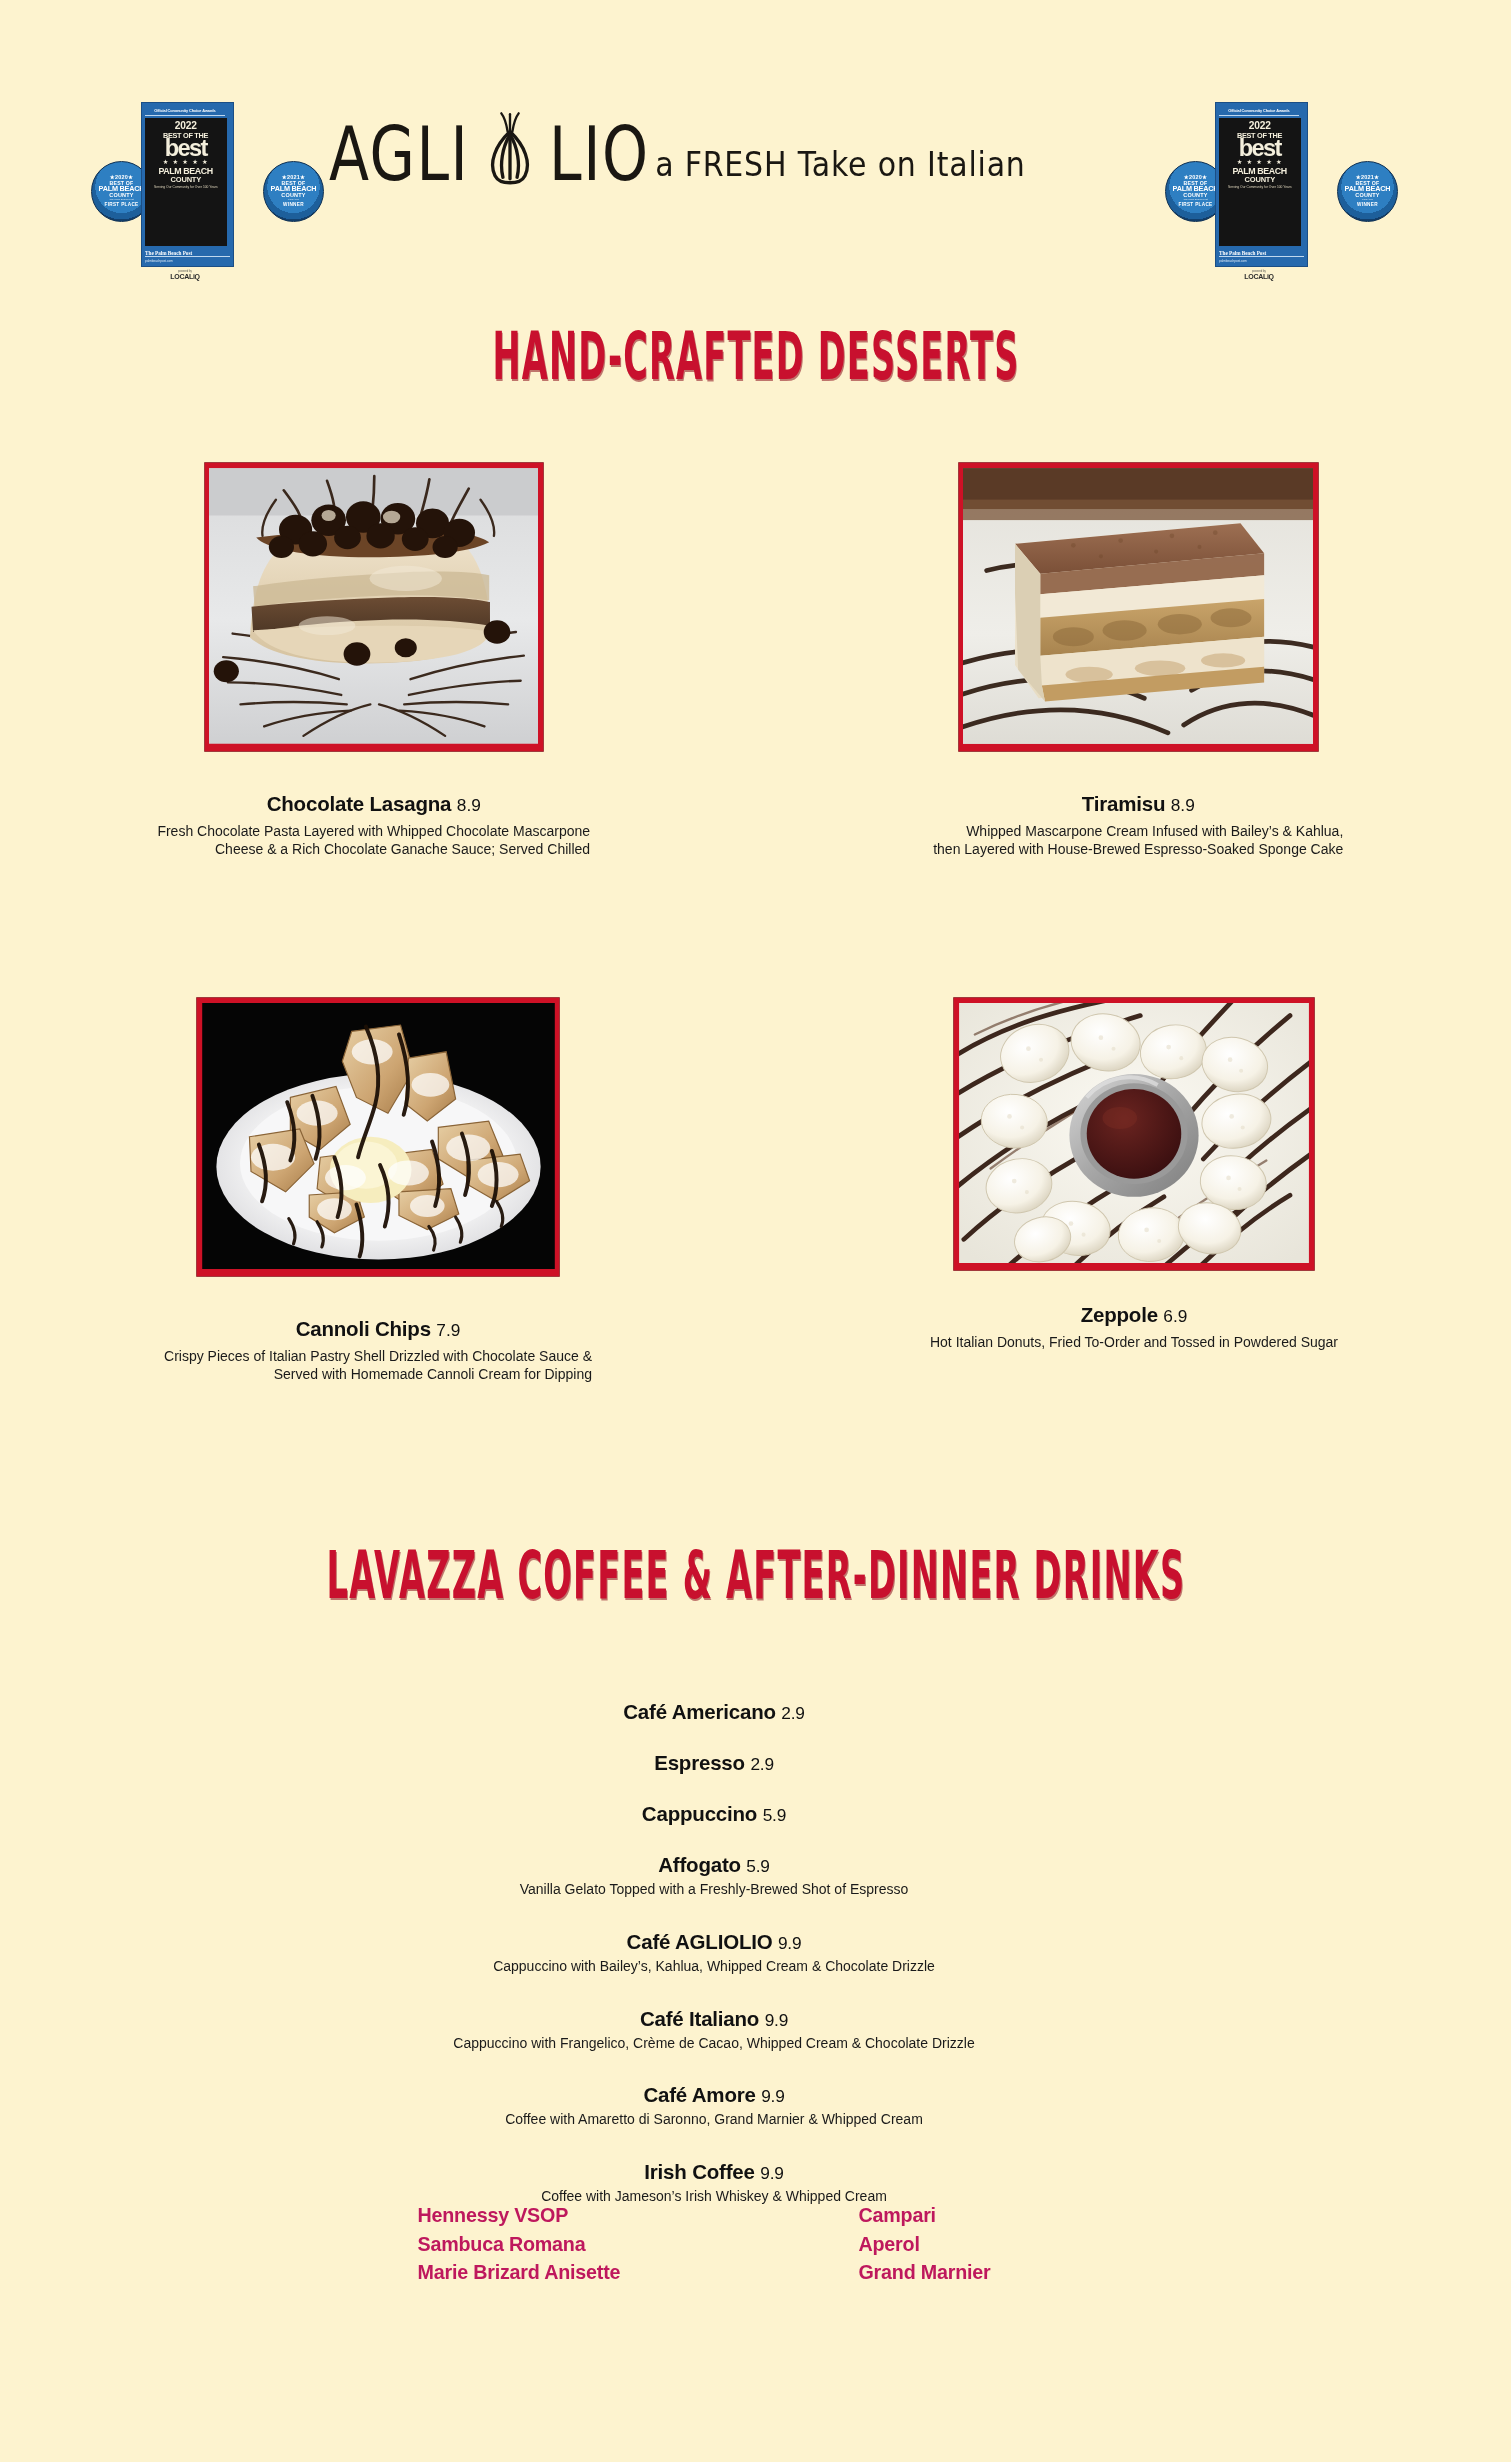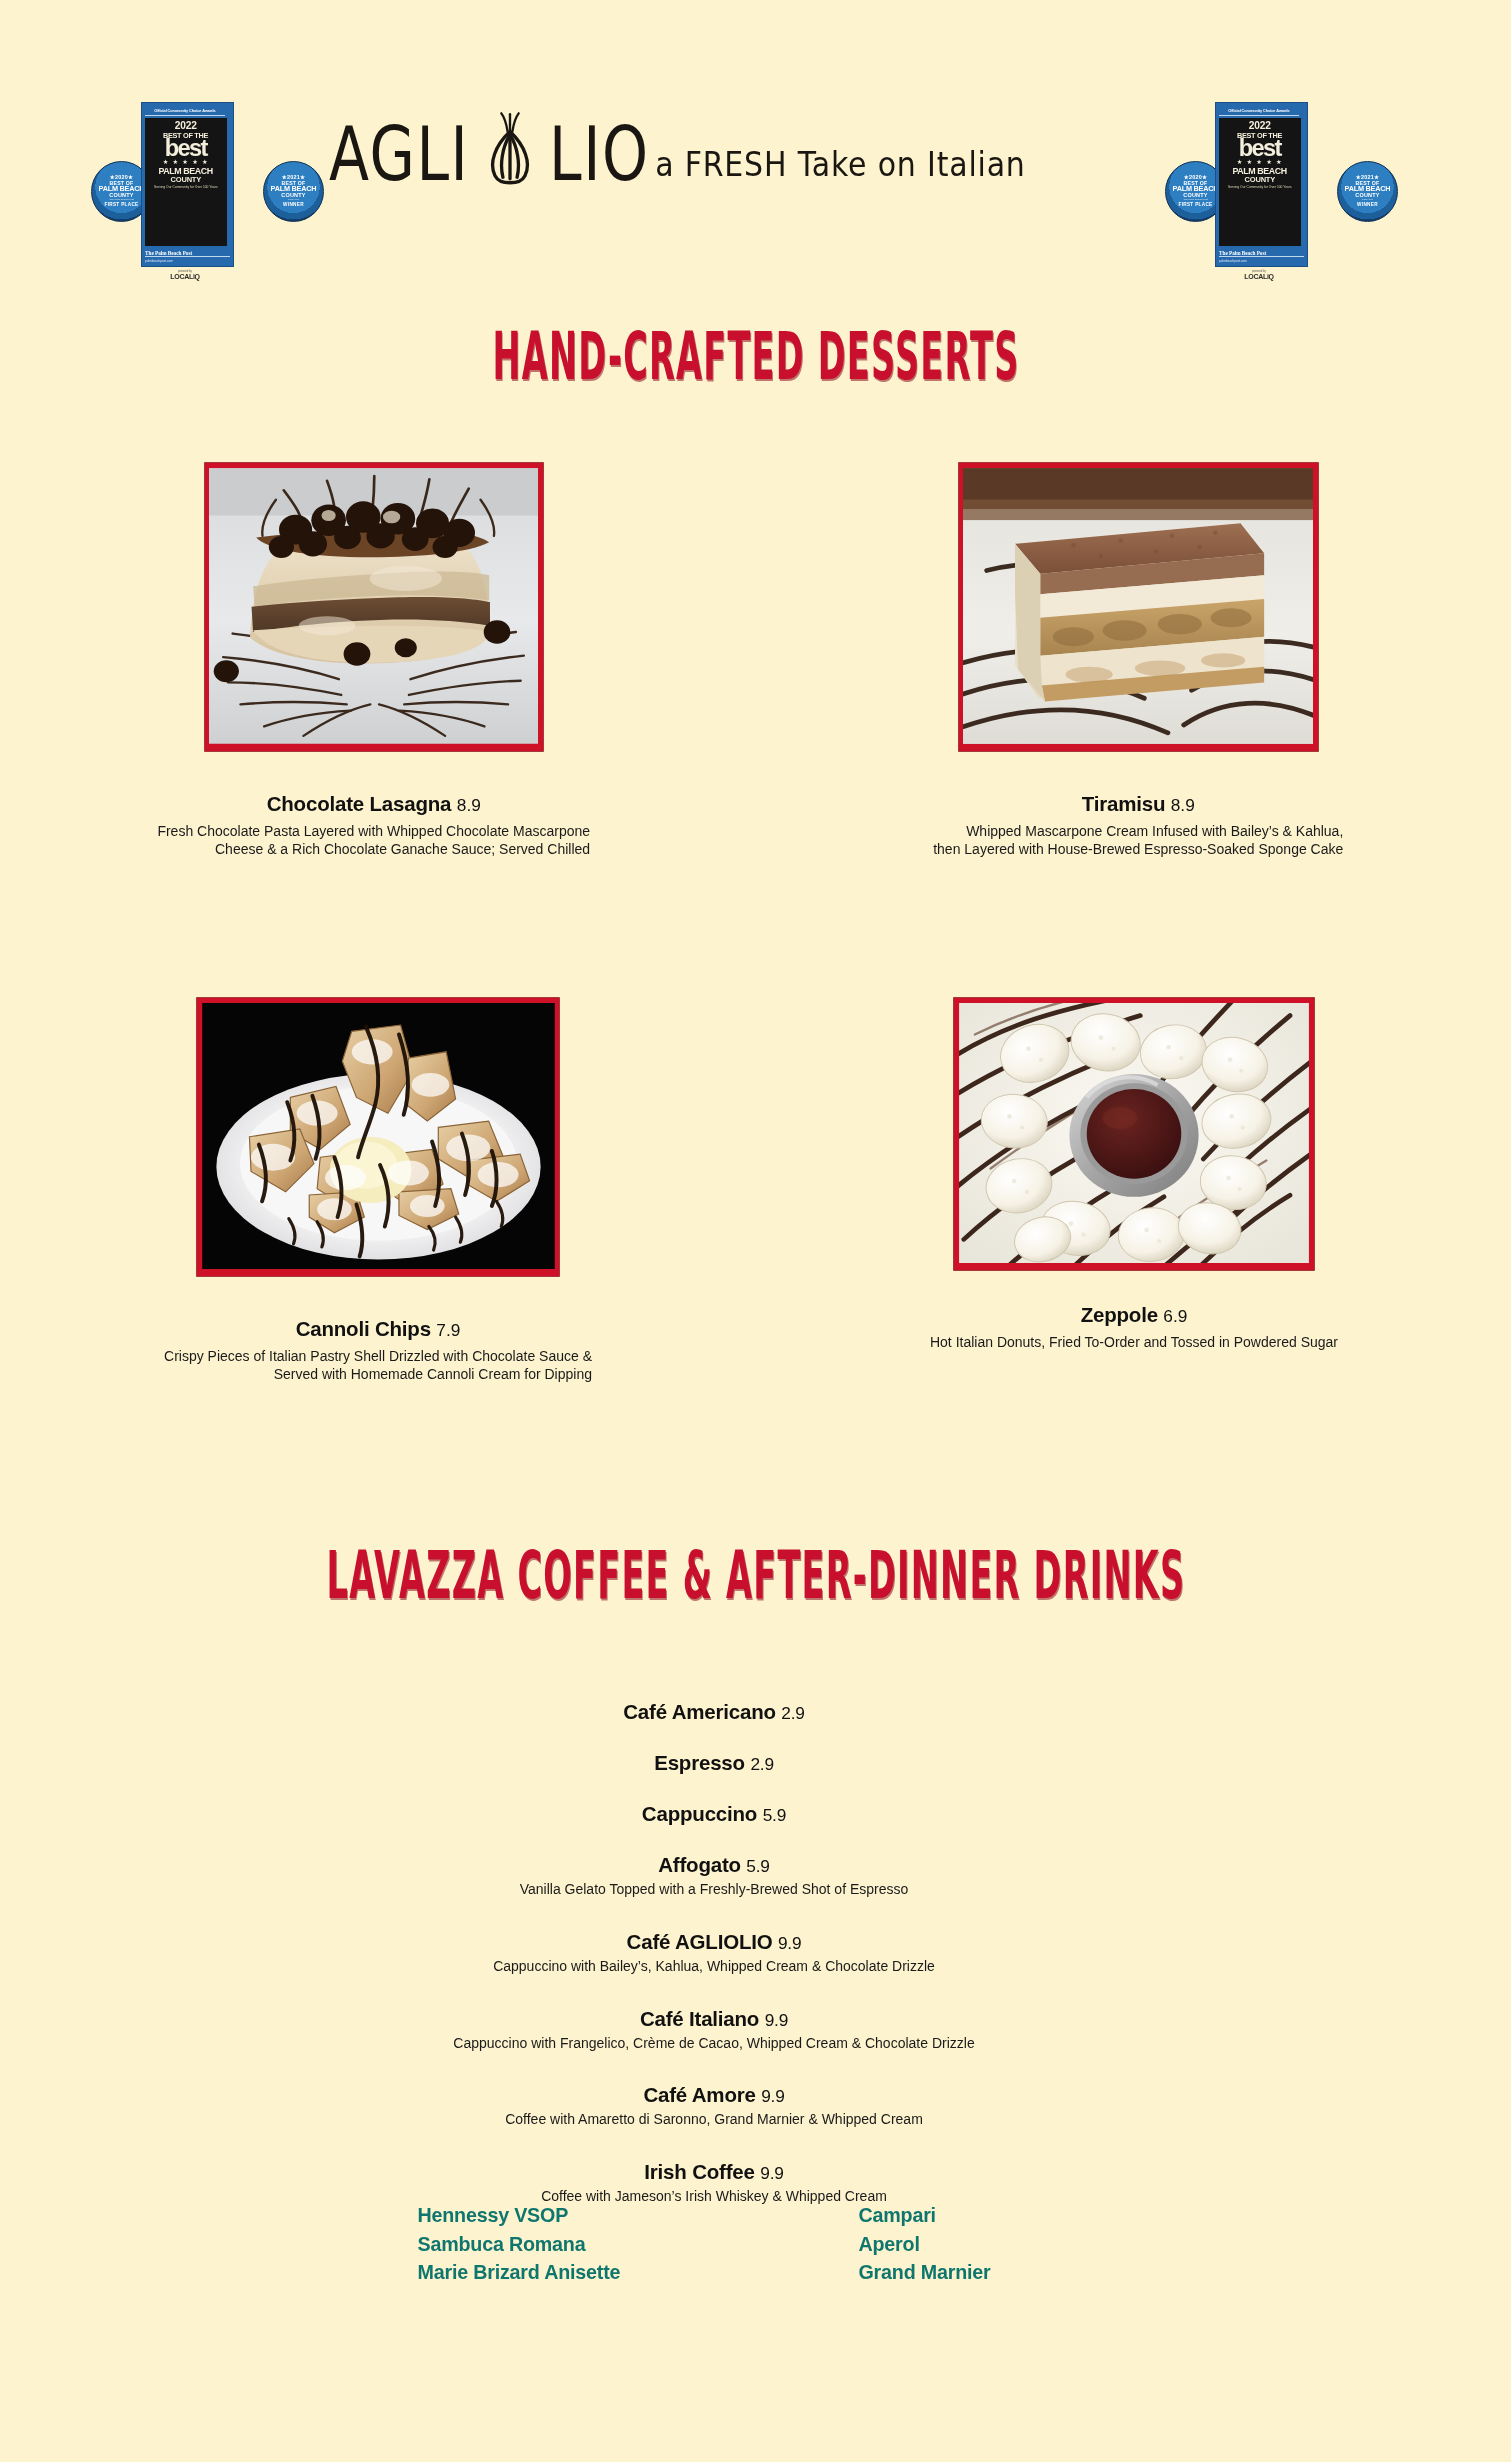--- a/index.html
+++ b/index.html
@@ -372,21 +372,21 @@
   }
   .spirit-col {
     display: flex;
     flex-direction: column;
   }
   .spirit-col.col-left  { width: 331px; text-align: left; }
   .spirit-col.col-right { width: 236px; text-align: left; }
   .spirit-item {
     font-size: 19.7px;
     font-weight: bold;
-    color: #0f766e;
+    color: #be185d;
     line-height: 1.45;
     letter-spacing: -0.2px;
   }
 </style>
 </head>
 <body>
 
 <div class="page">
 
   <div class="header">

